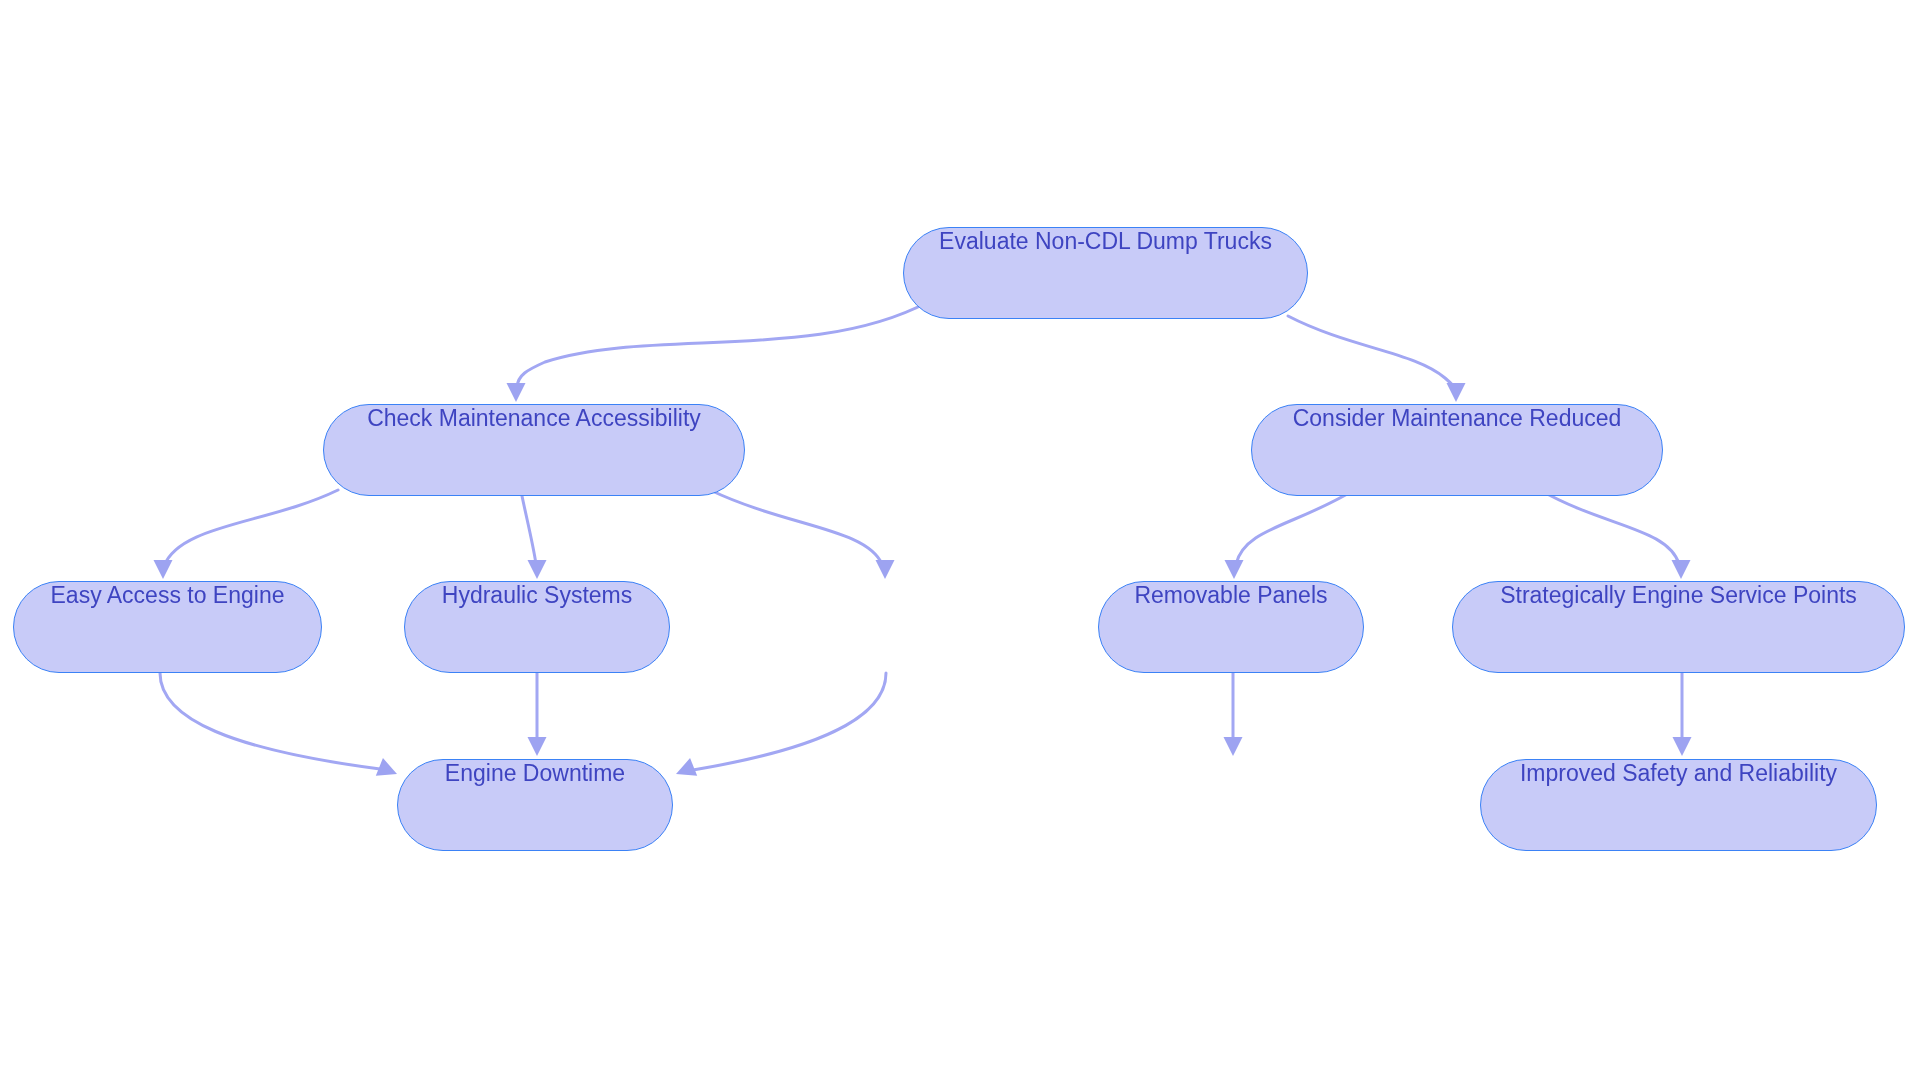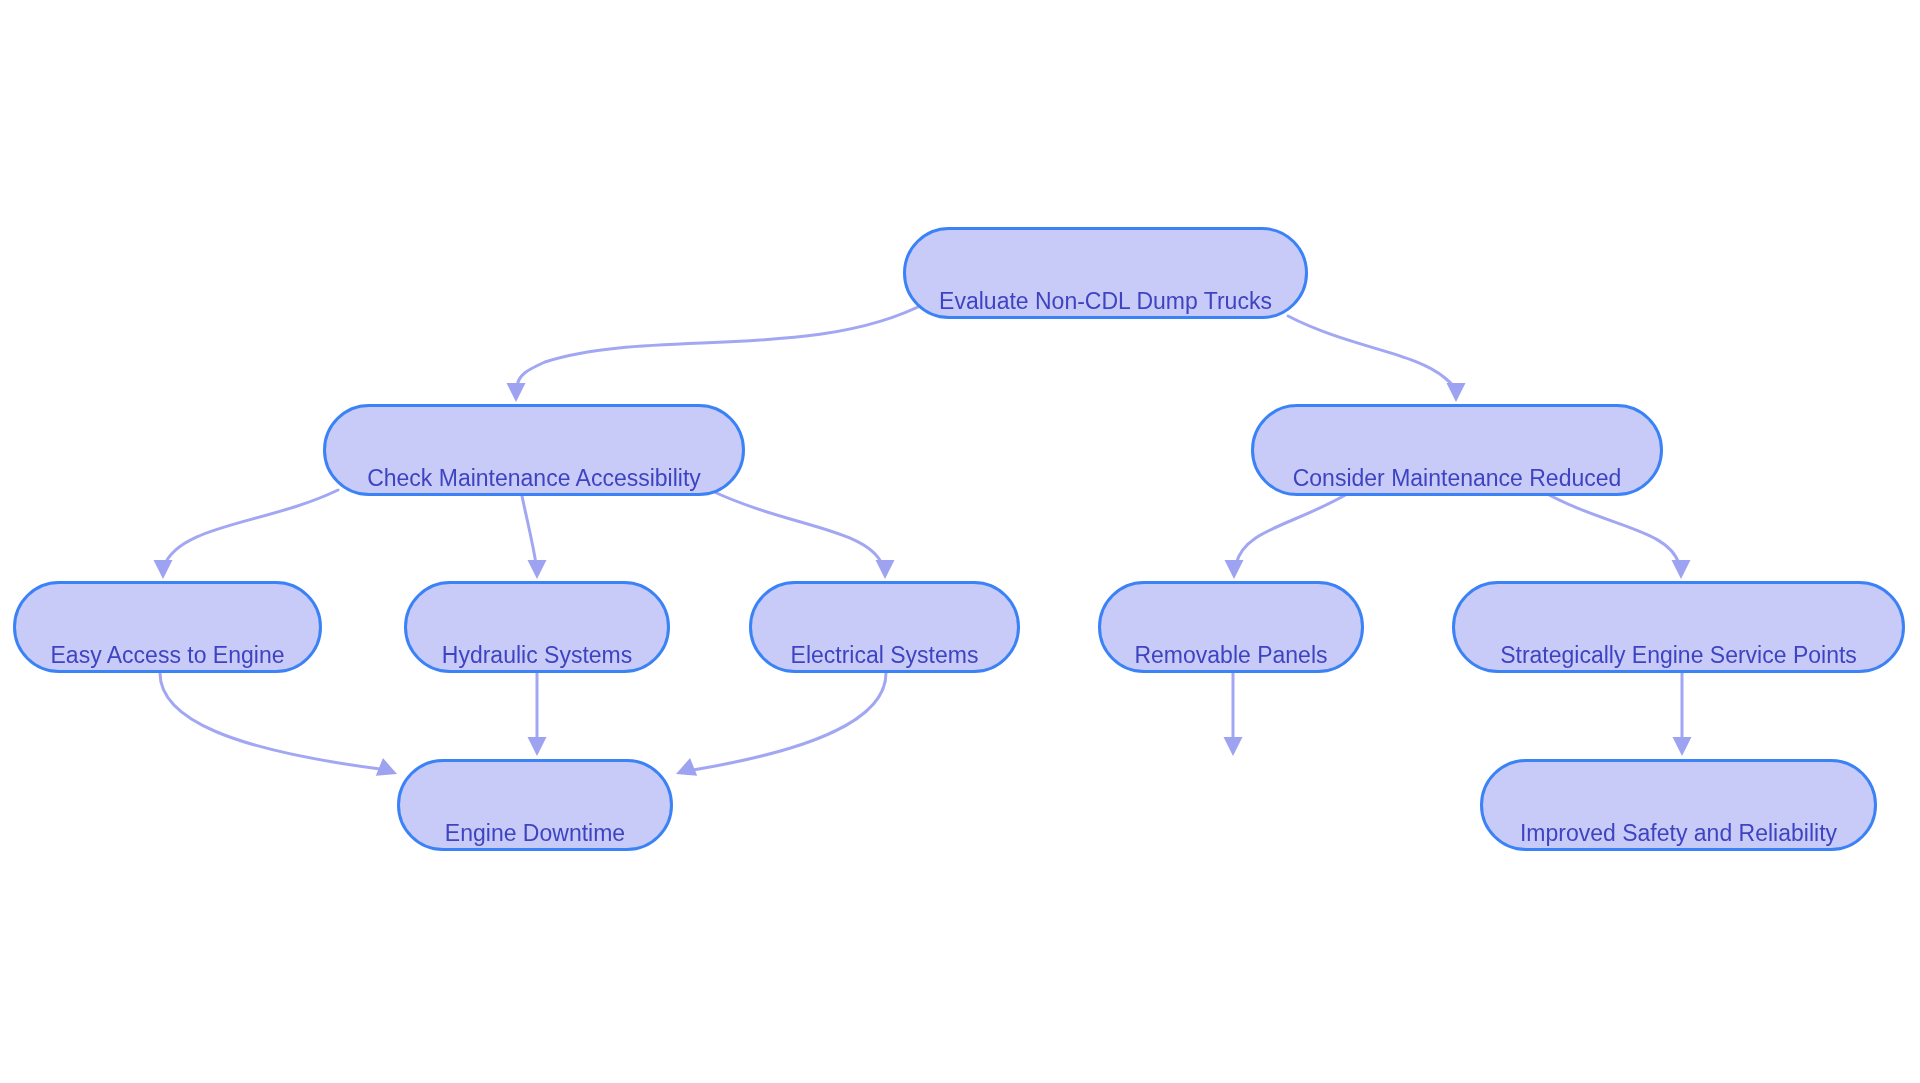--- a/index.html
+++ b/index.html
@@ -30,24 +30,24 @@
   }
   .arrowhead {
     fill: #9da3f1;
     stroke: none;
   }
   .node {
     position: absolute;
     height: 92px;
     box-sizing: border-box;
     background: #c8cbf8;
-    border: 3px solid #3b82f6;
+    border: 1px solid #3b82f6;
     border-radius: 46px;
     display: flex;
-    align-items: flex-end;
+    align-items: flex-start;
     justify-content: center;
     color: #3e44c1;
     font-size: 23px;
     line-height: 1.2;
     white-space: nowrap;
     text-align: center;
   }
 </style>
 </head>
 <body>
@@ -130,23 +130,20 @@
   </div>
 
   <div class="node" style="left:404px; top:581px; width:266px;">
     <span>Hydraulic Systems</span>
   </div>
 
   <div class="node" style="left:13px; top:581px; width:309px;">
     <span>Easy Access to Engine</span>
   </div>
 
-  <div class="node" style="left:749px; top:581px; width:271px;">
-    <span>Electrical Systems</span>
-  </div>
 
   <div class="node" style="left:1098px; top:581px; width:266px;">
     <span>Removable Panels</span>
   </div>
 
   <div class="node" style="left:1452px; top:581px; width:453px;">
     <span>Strategically Engine Service Points</span>
   </div>
 
   <div class="node" style="left:397px; top:759px; width:276px;">

